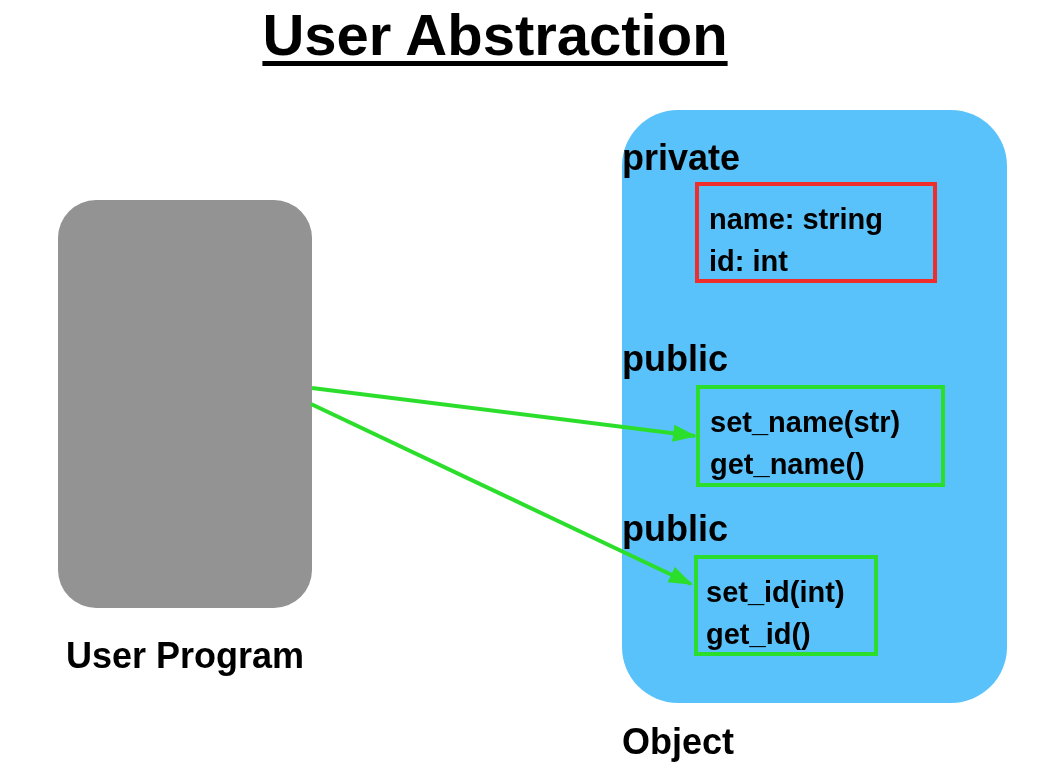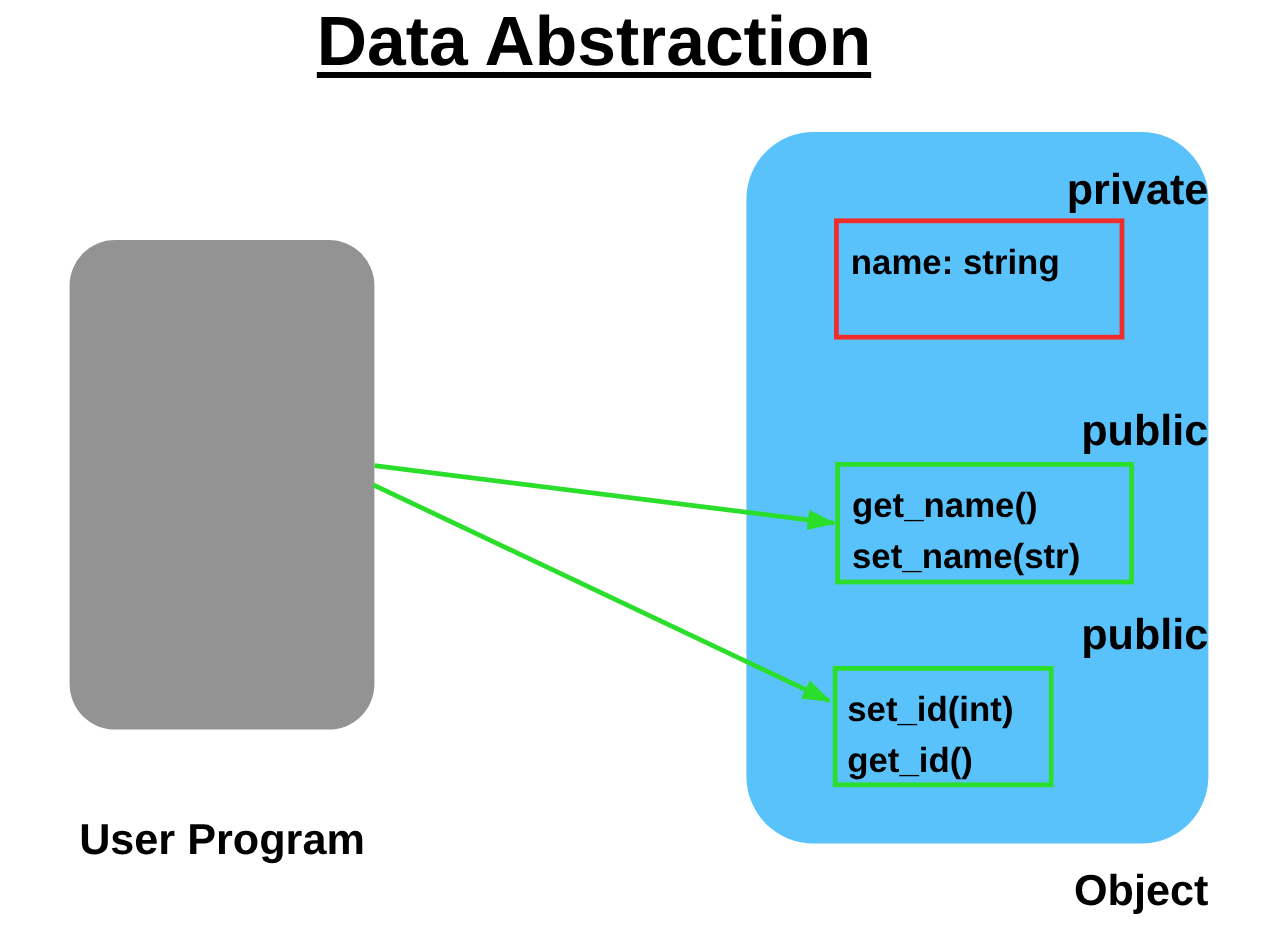--- a/index.html
+++ b/index.html
@@ -20,55 +20,56 @@
     left:58px;top:200px;width:254px;height:408px;
     background:var(--gray);border-radius:38px;
   }
   .object-box{
     left:622px;top:110px;width:385px;height:593px;
     background:var(--blue);border-radius:56px;
   }
   .lbl{
     font-size:36px;font-weight:bold;line-height:36px;color:var(--ink);white-space:nowrap;
   }
-  .center-in-object{left:622px;width:385px;text-align:right;}
+  .center-in-object{left:622px;width:385px;text-align:left;}
   .member-box{
     box-sizing:border-box;border:4px solid;background:transparent;
   }
   .member-box.private{border-color:var(--red);}
   .member-box.public{border-color:var(--green);}
   .members{
     font-size:29px;font-weight:bold;line-height:42px;color:var(--ink);
     padding:12px 0 0 10px;white-space:nowrap;
   }
   .caption{font-size:36px;font-weight:bold;line-height:36px;color:var(--ink);white-space:nowrap;}
   #arrows-svg{left:0;top:0;pointer-events:none;z-index:5;}
 </style>
 </head>
 <body style="--gray: #939393; --blue: #5AC2FA; --red: #EF2D2D; --green: #2BDE2B; --ink: #000000;">
 
-<div class="abs title">Data Abstraction</div>
+<div class="abs title">User Abstraction</div>
 
 <div class="abs user-program-box"></div>
-<div class="abs caption" style="left:58px;top:638px;width:254px;text-align:center;margin-top:44px;">User Program</div>
+<div class="abs caption" style="left:58px;top:638px;width:254px;text-align:center;">User Program</div>
 
 <div class="abs object-box"></div>
 
 <div class="abs lbl center-in-object" style="top:140px;">private</div>
 <div class="abs member-box private" style="left:695px;top:182px;width:242px;height:101px;">
   <div class="members">
     <div>name: string</div>
+    <div>id: int</div>
   </div>
 </div>
 
 <div class="abs lbl center-in-object" style="top:341px;">public</div>
 <div class="abs member-box public" style="left:696px;top:385px;width:249px;height:102px;">
   <div class="members">
+    <div>set_name(str)</div>
     <div>get_name()</div>
-    <div>set_name(str)</div>
   </div>
 </div>
 
 <div class="abs lbl center-in-object" style="top:511px;">public</div>
 <div class="abs member-box public" style="left:694px;top:555px;width:184px;height:101px;">
   <div class="members" style="padding-left:8px;">
     <div>set_id(int)</div>
     <div>get_id()</div>
   </div>
 </div>

